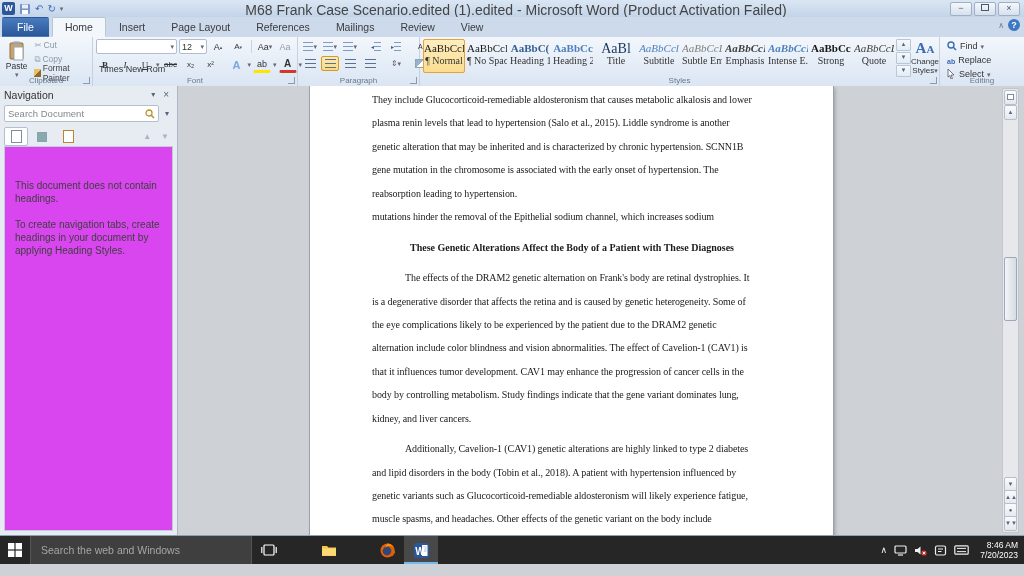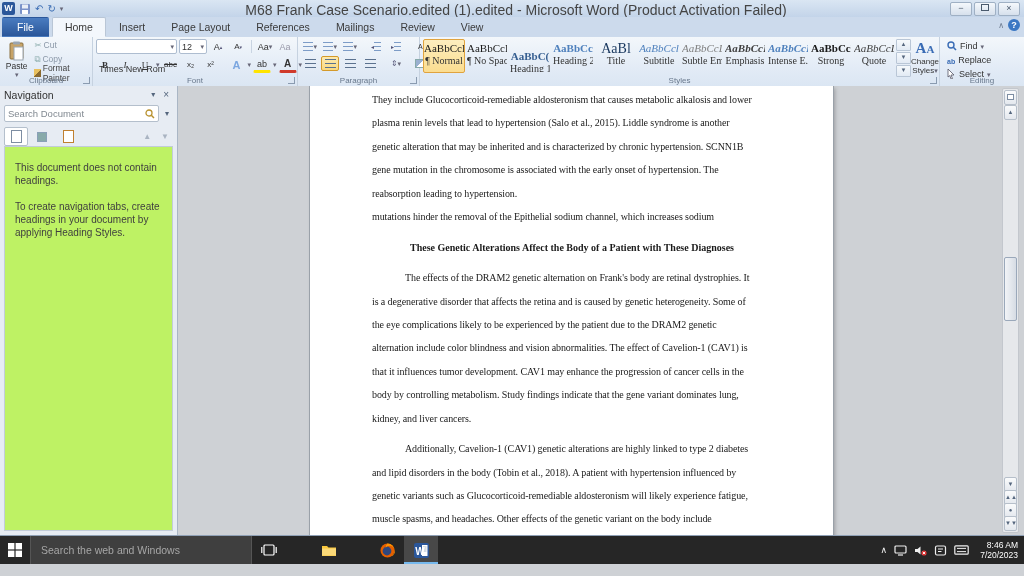--- a/index.html
+++ b/index.html
@@ -85,22 +85,22 @@
   #nav-search .sp{flex:1;}
   #nav-tabs{display:flex;align-items:center;padding:3px 4px 2px;gap:2px;}
   .nav-tab{width:22px;height:17px;border:1px solid transparent;border-radius:2px;
     display:flex;align-items:center;justify-content:center;}
   .nav-tab.active{background:#fff;border-color:#b4bfcc;}
   .nt-doc{width:9px;height:11px;border:1px solid #7d8da3;background:#fff;}
   .nt-grid{width:10px;height:10px;background:
     linear-gradient(#8aa 0,#8aa 0) ,repeating-linear-gradient(to right,#8aa0b8 0 4px,transparent 4px 6px),
     repeating-linear-gradient(to bottom,#8aa0b8 0 4px,transparent 4px 6px);border:1px solid #8aa0b8;box-sizing:border-box;}
   .nt-res{width:9px;height:11px;border:1px solid #c08030;background:#fff;}
-  #nav-content{position:absolute;left:4px;right:4px;top:60px;bottom:4px;background:#bef264;
-    border:1px solid #c2ccd9;padding:14px 10px;box-sizing:border-box;font-size:10px;color:#3f3f3f;line-height:13px;}
+  #nav-content{position:absolute;left:4px;right:4px;top:60px;bottom:4px;background:#d946ef;
+    border:1px solid #c2ccd9;padding:32px 10px;box-sizing:border-box;font-size:10px;color:#3f3f3f;line-height:13px;}
   #nav-msg2{margin-top:13px;}
 
   
   #docarea{flex:1;position:relative;background:#ced1d5;overflow:hidden;}
   #page{position:absolute;left:132px;top:0;width:523px;height:520px;background:#fff;
     box-shadow:0 0 0 1px #9aa1a9,2px 2px 4px rgba(0,0,0,.25);}
   #page-content{padding:2px 61px 0 62px;}
   .doc-line{height:23.45px;line-height:23.45px;white-space:nowrap;overflow:hidden;
     font-family:"Liberation Serif",serif;font-size:10px;letter-spacing:-0.1px;color:#1a1a1a;}
   .doc-line.indent{padding-left:33px;}
@@ -344,21 +344,21 @@
         <div id="styles-gallery">
             <div class="style-item selected">
               <div class="style-prev" style="color: rgb(26, 26, 26); font-weight: normal; font-style: normal;">AaBbCcDc</div>
               <div class="style-name">¶ Normal</div>
             </div>
             <div class="style-item">
               <div class="style-prev" style="color: rgb(26, 26, 26); font-weight: normal; font-style: normal;">AaBbCcDc</div>
               <div class="style-name">¶ No Spaci...</div>
             </div>
             <div class="style-item">
-              <div class="style-prev" style="color: rgb(54, 95, 145); font-weight: bold; font-style: normal; margin-top: 8px;">AaBbC(</div>
+              <div class="style-prev" style="color: rgb(54, 95, 145); font-weight: bold; font-style: normal;">AaBbC(</div>
               <div class="style-name">Heading 1</div>
             </div>
             <div class="style-item">
               <div class="style-prev" style="color: rgb(79, 129, 189); font-weight: bold; font-style: normal;">AaBbCc</div>
               <div class="style-name">Heading 2</div>
             </div>
             <div class="style-item">
               <div class="style-prev" style="color: rgb(23, 54, 93); font-weight: normal; font-style: normal; font-size: 14px;">AaBl</div>
               <div class="style-name">Title</div>
             </div>

